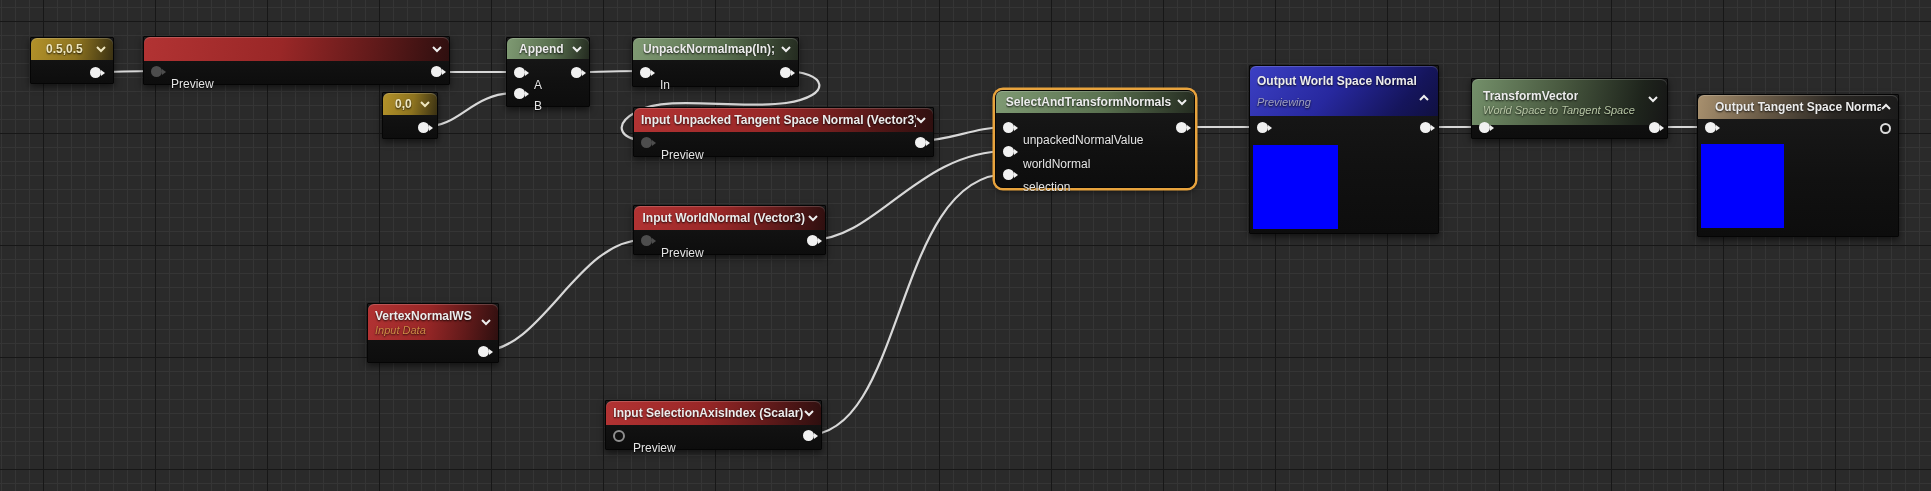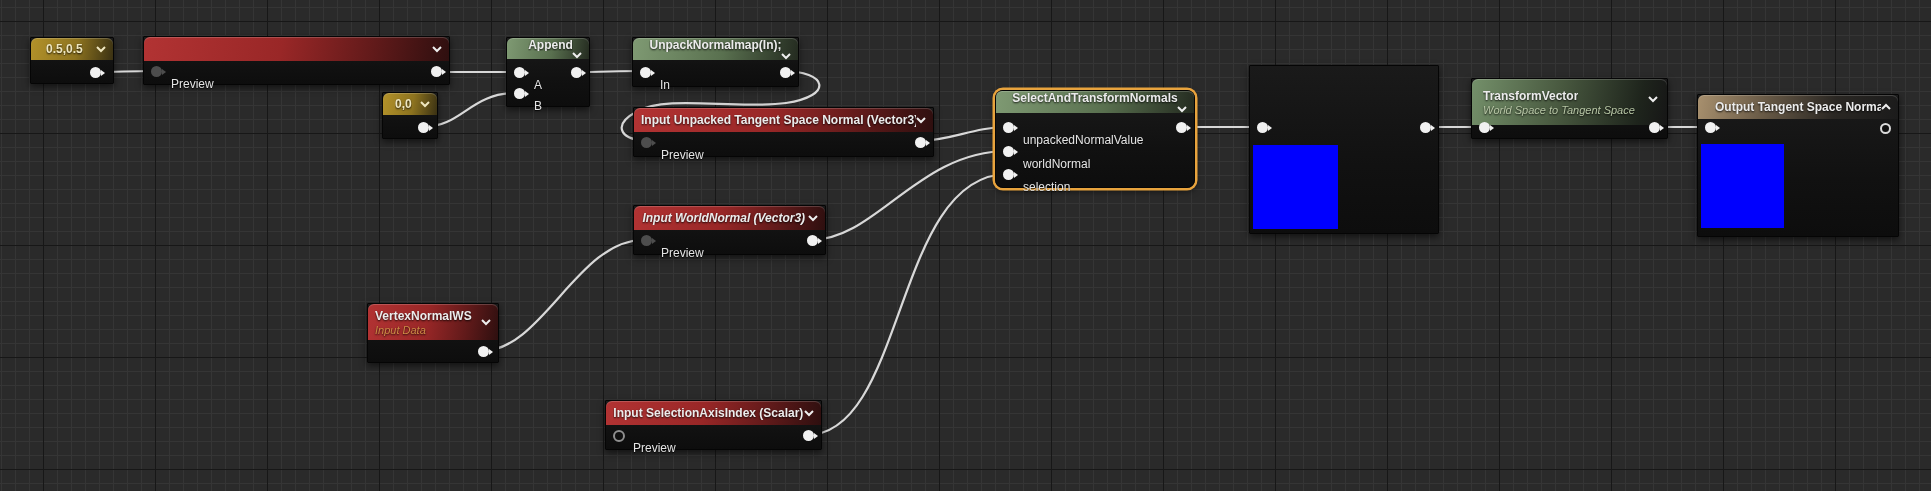--- a/index.html
+++ b/index.html
@@ -28,21 +28,21 @@
     border-radius:6px 6px 0 0;display:flex;align-items:center;
     padding:0 7px;box-sizing:border-box;color:#ececec;
     font-weight:bold;font-size:12px;text-shadow:0 1px 2px rgba(0,0,0,.85);
     box-shadow:inset 0 1px 0 rgba(255,255,255,.18);
   }
   .hdr .ttl{white-space:nowrap;overflow:hidden;}
   .hdr-2l{flex-direction:column;align-items:flex-start;justify-content:center;padding:3px 7px;}
   .sub{font-weight:normal;font-style:italic;font-size:11px;margin-top:1px;}
   .hdr-red{background:linear-gradient(100deg,#b23333 0%,#992727 45%,#611a1a 75%,#2e0f0f 100%);}
   .hdr-gold{background:linear-gradient(100deg,#b3922a 0%,#8d731f 55%,#3a3113 100%);color:#efe7c0;}
-  .hdr-green{background:linear-gradient(100deg,#7f9a73 0%,#59704f 55%,#242b20 100%);flex-direction:column;}
+  .hdr-green{background:linear-gradient(100deg,#7f9a73 0%,#59704f 55%,#242b20 100%);}
   .hdr-blue{background:linear-gradient(130deg,#3c40c4 0%,#27289e 45%,#15155c 80%,#101040 100%);}
   .hdr-tan{background:linear-gradient(100deg,#a8906e 0%,#6b5c48 32%,#2a2723 68%,#1b1b1b 100%);}
   .chev{margin-left:auto;flex:0 0 auto;}
   .chev svg{display:block;}
   .pin{position:absolute;width:11px;height:11px;border-radius:50%;background:#f1f1f1;}
   .pin::after{content:"";position:absolute;left:11px;top:2.5px;border-left:4px solid #f1f1f1;
     border-top:3px solid transparent;border-bottom:3px solid transparent;}
   .pin.dark{background:#4d4d4d;}
   .pin.dark::after{border-left-color:#4d4d4d;}
   .pin.hollow{background:transparent;border:2px solid #8f8f8f;width:8px;height:8px;}
@@ -145,21 +145,21 @@
           <path d="M1 2 L5 6 L9 2" stroke="#eee" stroke-width="2" fill="none"></path>
         </svg>
       </span>
   </div>
   <span class="pin dark" style="left:7px;top:29px;"></span>
   <span class="plabel" style="left:27px;top:29px;">Preview</span>
   <span class="pin" style="right:7px;top:29px;"></span>
 </div>
 
 <div class="node" style="left:633px;top:205px;width:191px;height:48px;">
-  <div class="hdr hdr-red" style="height:24px;font-style:italic;">
+  <div class="hdr hdr-red" style="height:24px;">
     <span class="ttl" style="margin:0 auto;">Input WorldNormal (Vector3)</span>
     <span class="chev">
         <svg width="10" height="8" viewBox="0 0 10 8">
           <path d="M1 2 L5 6 L9 2" stroke="#eee" stroke-width="2" fill="none"></path>
         </svg>
       </span>
   </div>
   <span class="pin dark" style="left:7px;top:29px;"></span>
   <span class="plabel" style="left:27px;top:29px;">Preview</span>
   <span class="pin" style="right:7px;top:29px;"></span>
@@ -204,20 +204,29 @@
   <span class="pin" style="left:7px;top:31px;"></span>
   <span class="plabel" style="left:27px;top:31px;">unpackedNormalValue</span>
   <span class="pin" style="right:7px;top:31px;"></span>
   <span class="pin" style="left:7px;top:55px;"></span>
   <span class="plabel" style="left:27px;top:55px;">worldNormal</span>
   <span class="pin" style="left:7px;top:78px;"></span>
   <span class="plabel" style="left:27px;top:78px;">selection</span>
 </div>
 
 <div class="node" style="left:1249px;top:65px;width:188px;height:167px;">
+  <div class="hdr hdr-blue hdr-2l" style="height:50px;">
+    <span class="ttl">Output World Space Normal</span>
+    <span class="sub" style="color:#9fa0c2;margin-top:8px;">Previewing</span>
+    <span class="chev" style="position:absolute;right:9px;top:28px;">
+        <svg width="10" height="8" viewBox="0 0 10 8">
+          <path d="M1 6 L5 2 L9 6" stroke="#eee" stroke-width="2" fill="none"></path>
+        </svg>
+      </span>
+  </div>
   <span class="pin" style="left:7px;top:56px;"></span>
   <span class="pin" style="right:7px;top:56px;"></span>
   <div class="preview-sq" style="left:3px;top:79px;width:85px;height:84px;background:#0000ff;"></div>
 </div>
 
 <div class="node" style="left:1471px;top:78px;width:195px;height:59px;">
   <div class="hdr hdr-green hdr-2l" style="height:46px;background:linear-gradient(100deg,#74906a 0%,#48583f 45%,#1e241c 85%,#161616 100%);padding-left:11px;">
     <span class="ttl">TransformVector</span>
     <span class="sub" style="color:#b7c6a5;">World Space to Tangent Space</span>
     <span class="chev" style="position:absolute;right:9px;top:16px;">

